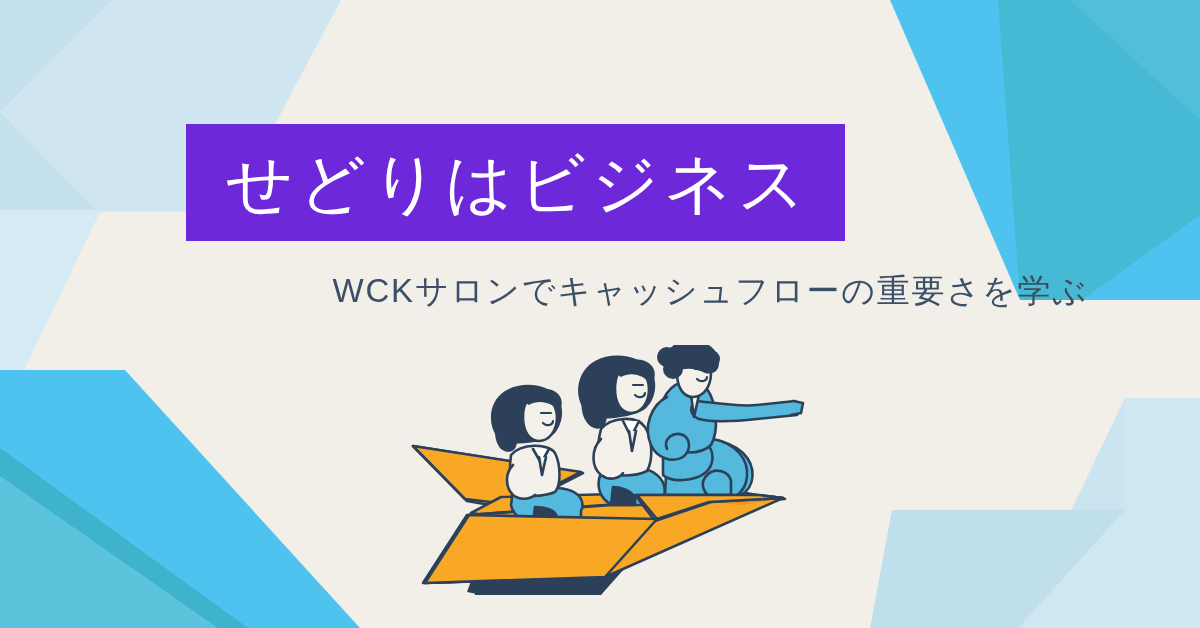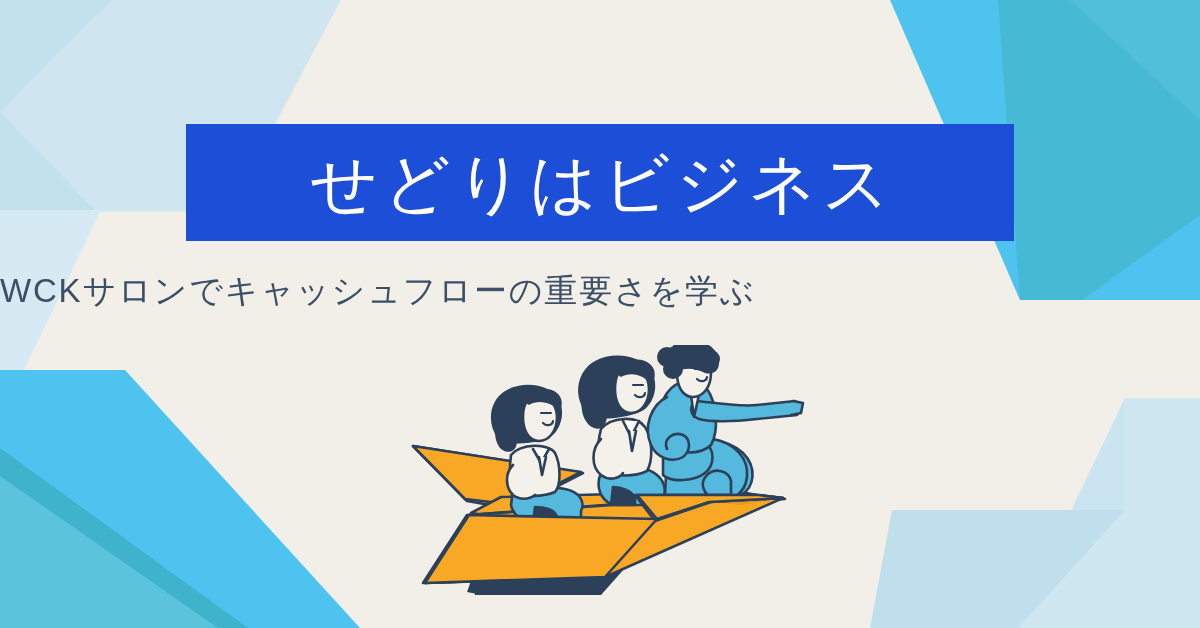--- a/index.html
+++ b/index.html
@@ -21,23 +21,23 @@
     position: absolute;
     pointer-events: none;
   }
   .deco svg { display: block; }
 
   
   #title-banner {
     position: absolute;
     left: 186px;
     top: 124px;
-    width: 828px;
+    width: 659px;
     height: 117px;
-    background: #1d4ed8;
+    background: #6d28d9;
     display: flex;
     align-items: center;
     justify-content: center;
     z-index: 5;
   }
   #title-text {
     color: #ffffff;
     font-size: 66px;
     font-weight: 300;
     letter-spacing: 0.085em;
@@ -46,21 +46,21 @@
     text-indent: 0.085em;
     font-family: "Liberation Sans", "DejaVu Sans", sans-serif;
   }
 
   
   #subtitle {
     position: absolute;
     left: 0;
     top: 271px;
     width: 1088px;
-    text-align: left;
+    text-align: right;
     color: #3b5066;
     font-size: 33px;
     font-weight: 400;
     letter-spacing: 0.055em;
     line-height: 1.2;
     white-space: nowrap;
     z-index: 5;
   }
 
   

